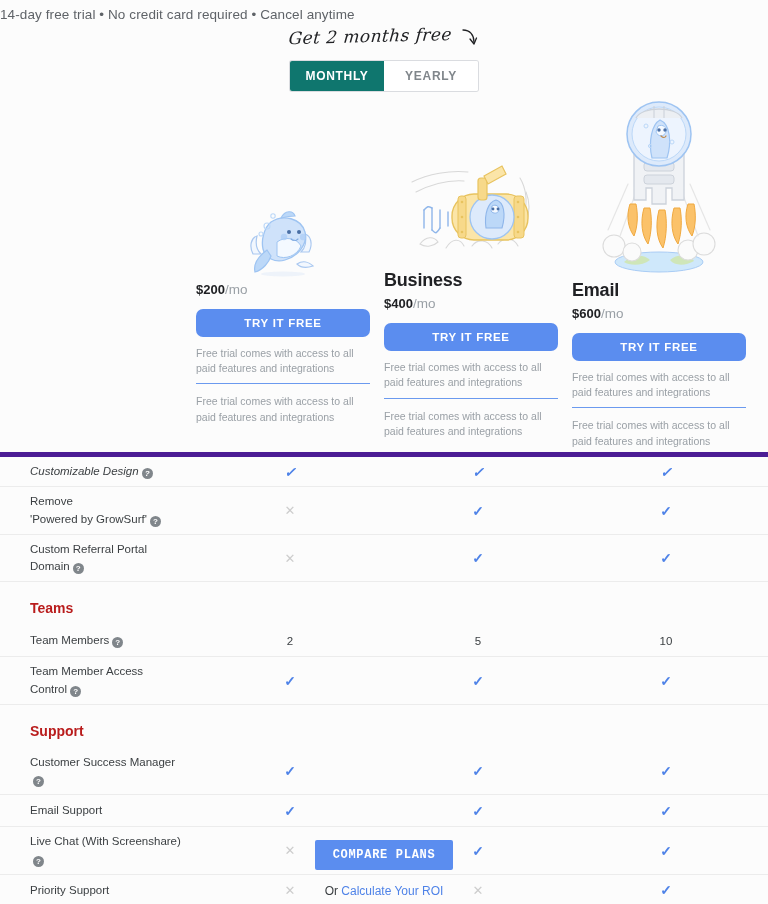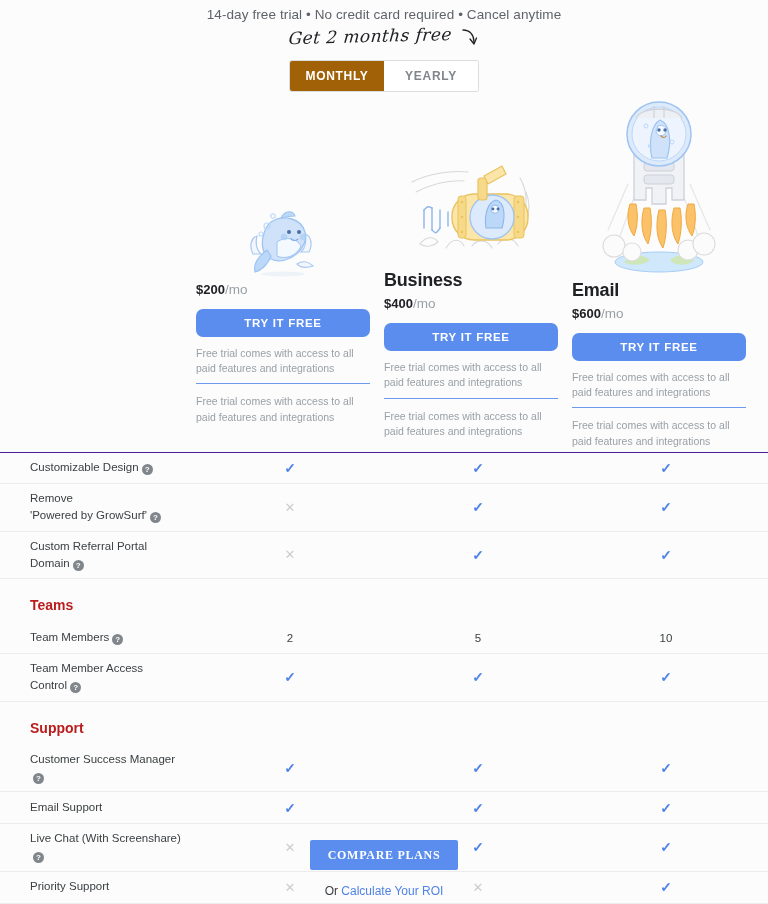--- a/index.html
+++ b/index.html
@@ -8,21 +8,20 @@
     height: 904px;
     background: #fcfcfc;
     font-family: "Liberation Sans", sans-serif;
     color: #3c4043;
     overflow: hidden;
   }
   .page { position: relative; width: 768px; height: 904px; }
 
   
   .tagline {
-    text-align: center;
     font-size: 13.5px;
     color: #5f6368;
     padding-top: 7px;
     letter-spacing: .1px;
   }
   .promo-wrap {
     text-align: center;
     height: 30px;
     margin-top: 3px;
     position: relative;
@@ -56,21 +55,21 @@
     height: 30px;
     line-height: 30px;
     font-size: 12px;
     font-weight: bold;
     letter-spacing: .7px;
     text-align: center;
     cursor: pointer;
     border: none;
     font-family: "Liberation Sans", sans-serif;
   }
-  .toggle-btn.active { background: #a16207; color: #fff; }
+  .toggle-btn.active { background: #0f766e; color: #fff; }
   .toggle-btn.inactive { background: #fff; color: #80868b; }
 
   
   .plans {
     position: absolute;
     top: 96px;
     left: 0;
     width: 768px;
     height: 350px;
     display: flex;
@@ -135,21 +134,21 @@
     left: 0;
     width: 768px;
   }
   .frow {
     display: flex;
     align-items: center;
     border-bottom: 1px solid #ececec;
     min-height: 32px;
     padding: 6px 0;
   }
-  .frow.first { border-top: 1px solid #4c1d95; }
+  .frow.first { border-top: 5px solid #4c1d95; font-style: italic; }
   .flabel {
     width: 196px;
     flex: none;
     padding-left: 30px;
     padding-right: 8px;
     font-size: 11.5px;
     line-height: 1.5;
     color: #3c4043;
   }
   .fcell {
@@ -189,21 +188,21 @@
     background: #5b8def;
     color: #fff;
     border: none;
     border-radius: 2px;
     height: 30px;
     padding: 0 18px;
     font-size: 12px;
     font-weight: bold;
     letter-spacing: .7px;
     cursor: pointer;
-    font-family: Liberation Serif, serif;
+    font-family: Liberation Mono, monospace;
   }
   .footer-link-row { margin-top: 14px; font-size: 12px; color: #3c4043; }
   .footer-link-row a { color: #4f83e8; text-decoration: none; cursor: pointer; }
 </style>
 </head>
 <body>
 
 <div class="page">
 
   <div class="tagline">14-day free trial • No credit card required • Cancel anytime</div>

